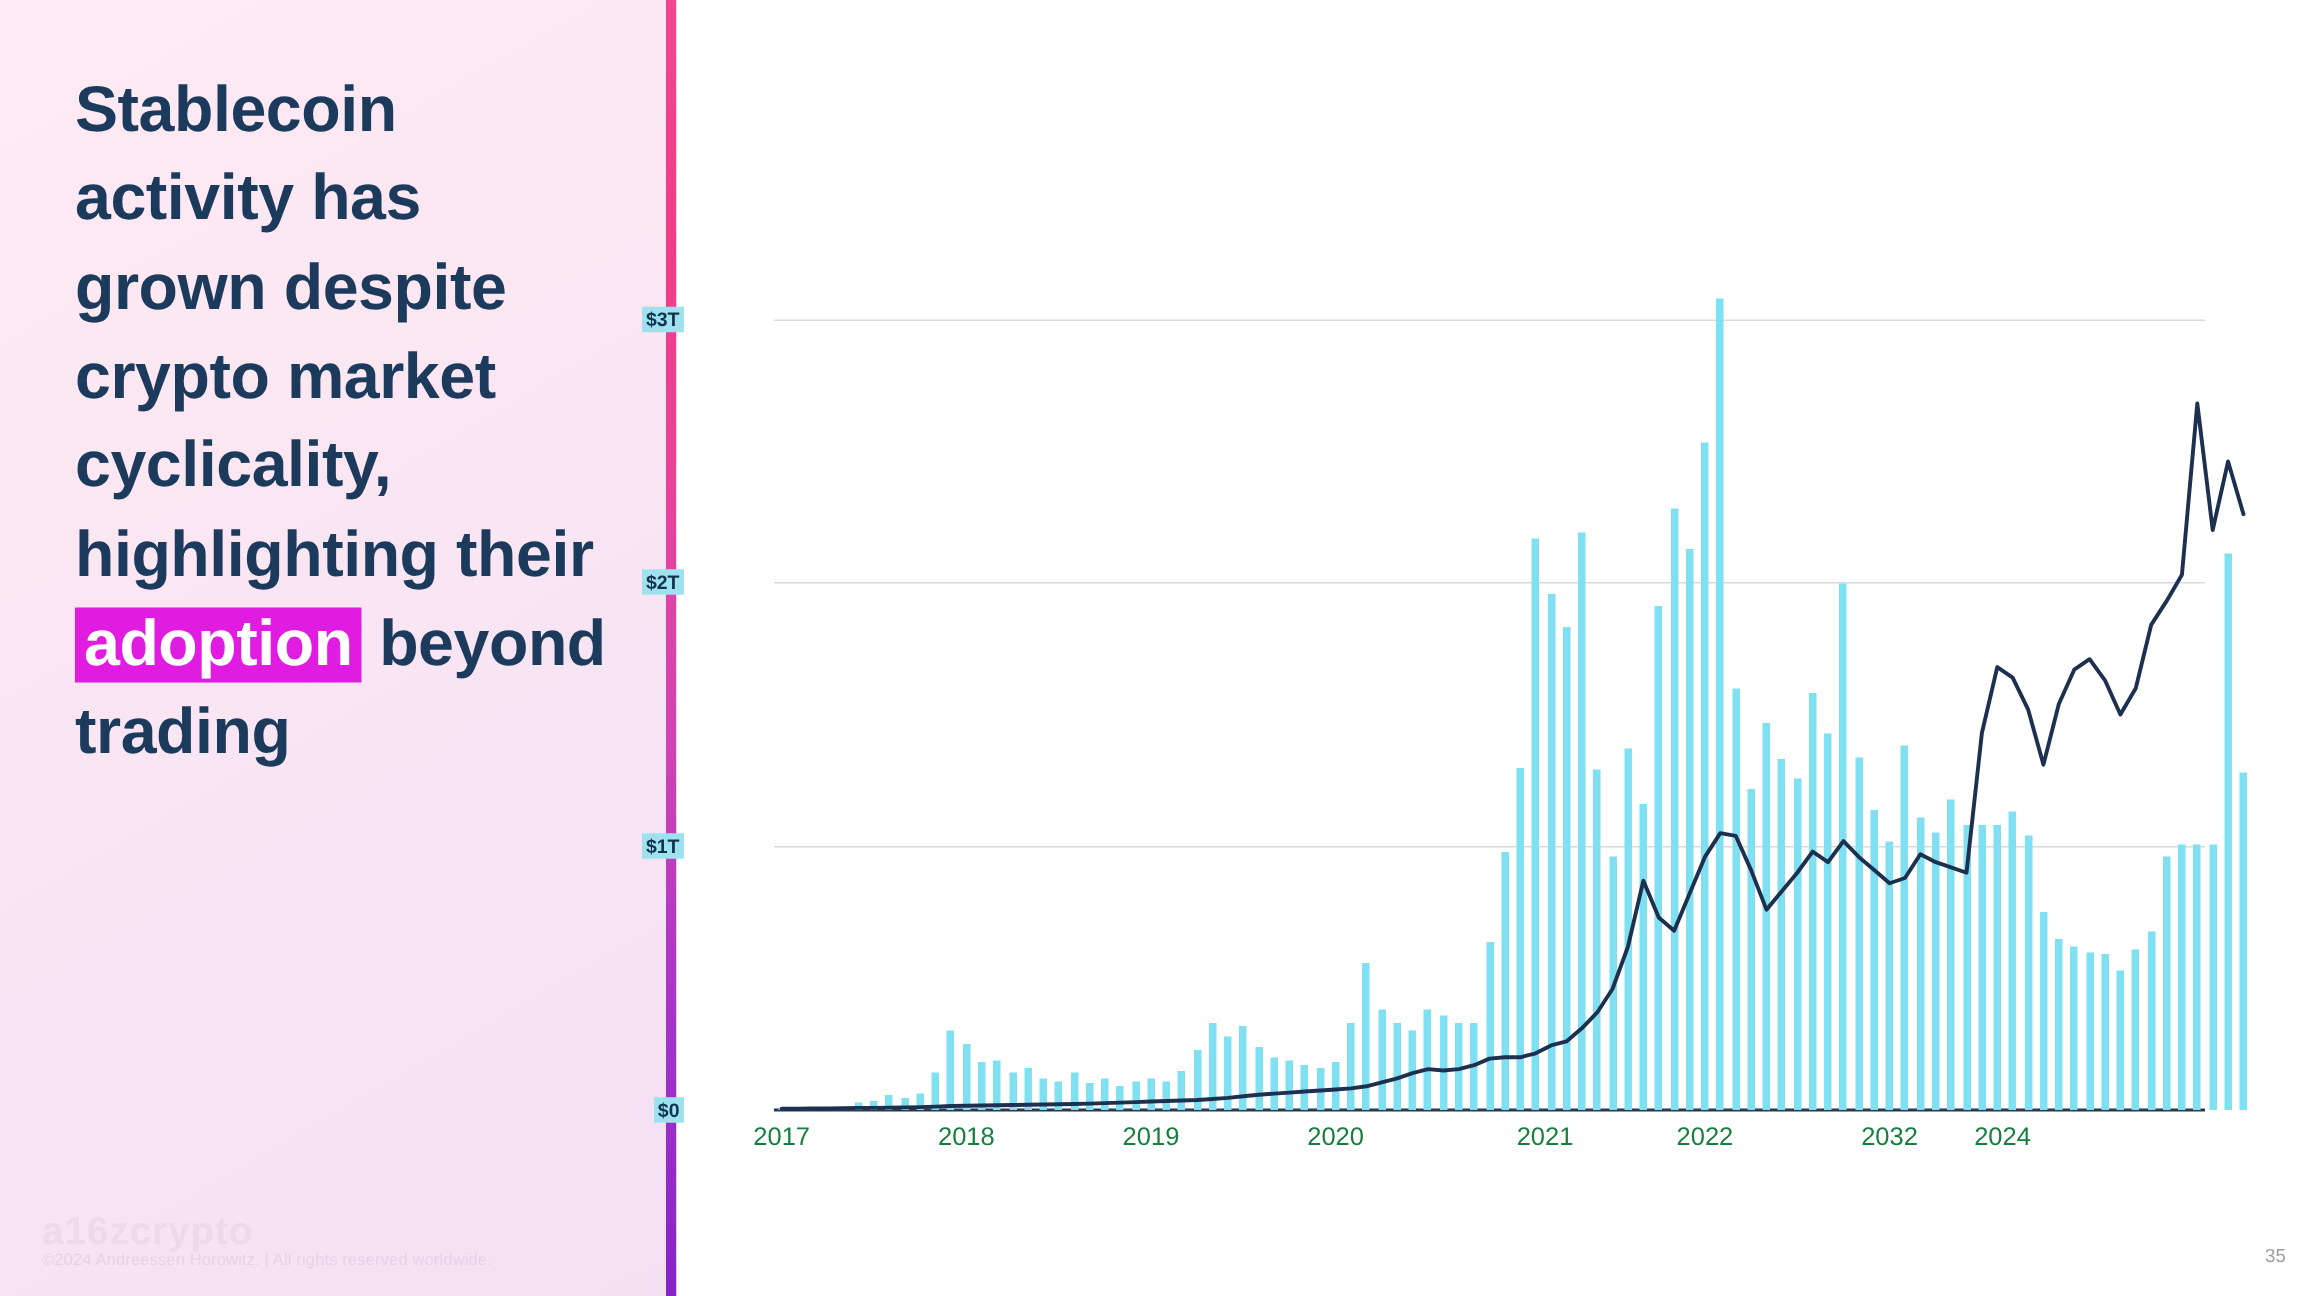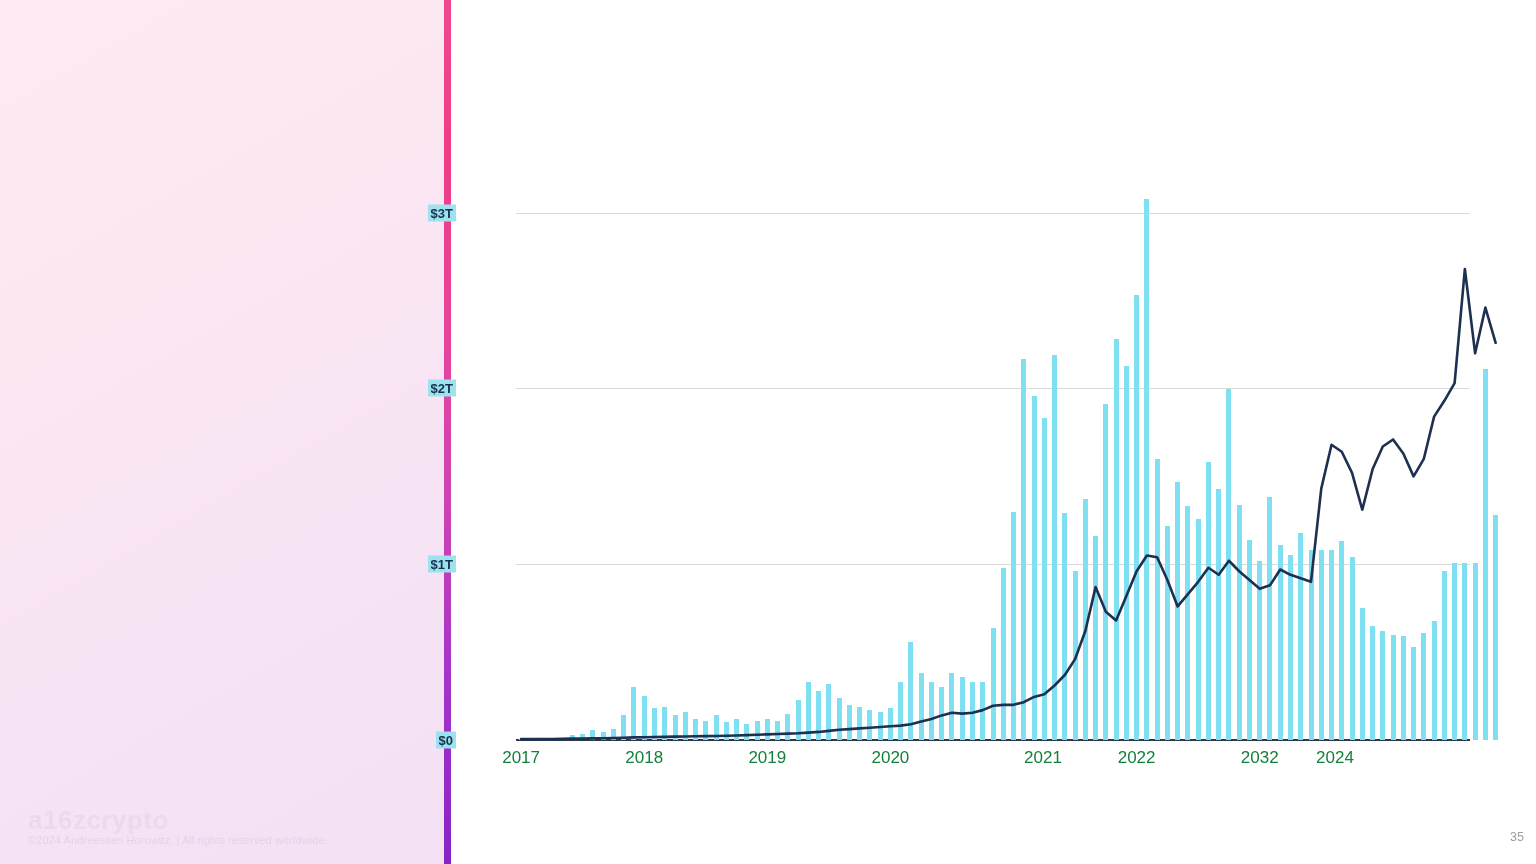--- a/index.html
+++ b/index.html
@@ -74,20 +74,23 @@
     position:absolute;left:1059px;top:830px;
     font-size:12.5px;color:#9b9ea2;
   }
 </style>
 </head>
 <body>
 
 <div class="slide">
 
   <div class="left-panel">
+    <div class="headline">
+      <span>Stablecoin activity has grown despite crypto market cyclicality, highlighting their </span><span class="hl-mark">adoption</span><span> beyond trading</span>
+    </div>
     <div class="logo">a16zcrypto</div>
     <div class="copyright">©2024 Andreessen Horowitz.  |   All rights reserved worldwide.</div>
   </div>
 
   <div class="divider"></div>
 
   <div class="chart-panel">
 
 
     <div class="plot">
@@ -203,21 +206,21 @@
           <div class="bar" style="left: 977.145px; height: 224.97px; background: rgb(127, 224, 242);"></div>
         </div>
       <svg class="linesvg" id="linesvg" viewBox="0 0 954 580">
           <polyline points="5.13,579.12 15.39,579.12 25.65,578.95 35.90,578.95 46.16,578.77 56.42,578.59 66.68,578.59 76.94,578.42 87.19,578.24 97.45,578.07 107.71,577.72 117.97,577.36 128.23,577.19 138.48,577.01 148.74,576.84 159.00,576.66 169.26,576.48 179.52,576.31 189.77,576.13 200.03,575.96 210.29,575.78 220.55,575.43 230.81,575.08 241.06,574.73 251.32,574.38 261.58,574.02 271.84,573.67 282.10,573.32 292.35,572.62 302.61,571.92 312.87,570.86 323.13,569.81 333.39,569.10 343.65,568.40 353.90,567.70 364.16,566.99 374.42,566.29 384.68,565.59 394.94,564.18 405.19,561.55 415.45,558.91 425.71,555.39 435.97,552.76 446.23,553.64 456.48,552.76 466.74,550.12 477.00,545.73 487.26,544.85 497.52,544.85 507.77,542.21 518.03,536.94 528.29,534.30 538.55,525.52 548.81,514.97 559.06,499.15 569.32,471.03 579.58,427.09 589.84,451.70 600.10,460.48 610.35,435.88 620.61,411.27 630.87,395.45 641.13,397.21 651.39,420.06 661.65,446.42 671.90,434.12 682.16,421.82 692.42,407.76 702.68,414.79 712.94,400.73 723.19,411.27 733.45,420.06 743.71,428.85 753.97,425.33 764.23,409.52 774.48,414.79 784.74,418.30 795.00,421.82 805.26,328.67 815.52,284.73 825.77,291.76 836.03,312.85 846.29,349.76 856.55,309.33 866.81,286.48 877.06,279.45 887.32,293.52 897.58,316.36 907.84,298.79 918.10,256.61 928.35,240.79 938.61,223.21 948.87,108.97 959.13,193.33 969.39,147.64 979.65,182.79" fill="none" stroke="#1e3050" stroke-width="2.6" stroke-linejoin="round" stroke-linecap="round"></polyline>
         </svg>
       <div id="xticks">
           <div class="xtick" style="left: 5.12903px;">2017</div>
           <div class="xtick" style="left: 128.226px;">2018</div>
           <div class="xtick" style="left: 251.323px;">2019</div>
           <div class="xtick" style="left: 374.419px;">2020</div>
-          <div class="xtick" style="left: 527px;">2021</div>
+          <div class="xtick" style="left: 514px;">2021</div>
           <div class="xtick" style="left: 620.613px;">2022</div>
           <div class="xtick" style="left: 743.71px;">2032</div>
           <div class="xtick" style="left: 819px;">2024</div>
         </div>
     </div>
 
     <div class="pageno">35</div>
   </div>
 </div>
 

